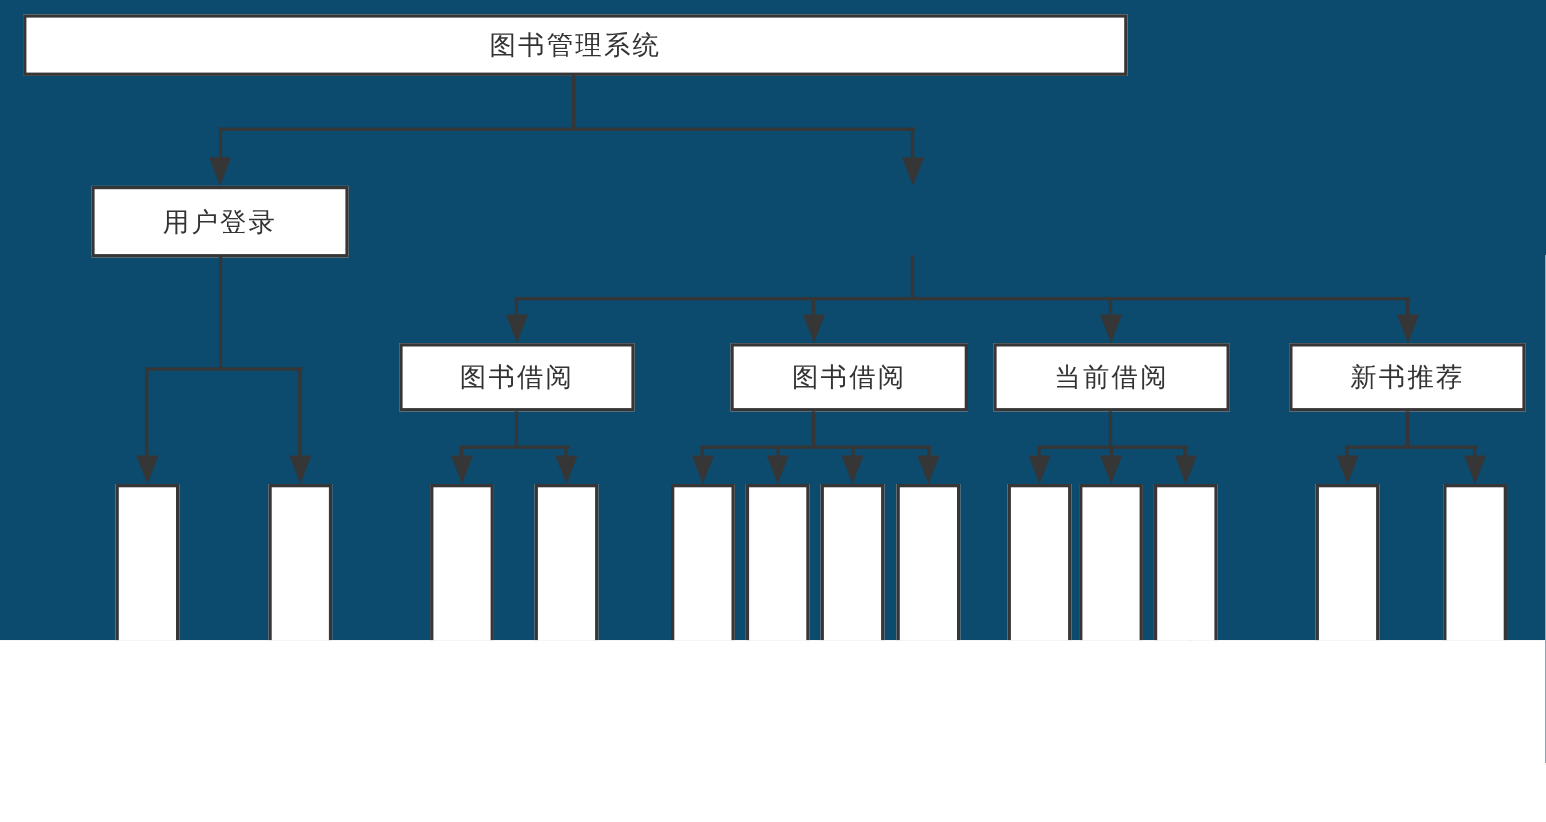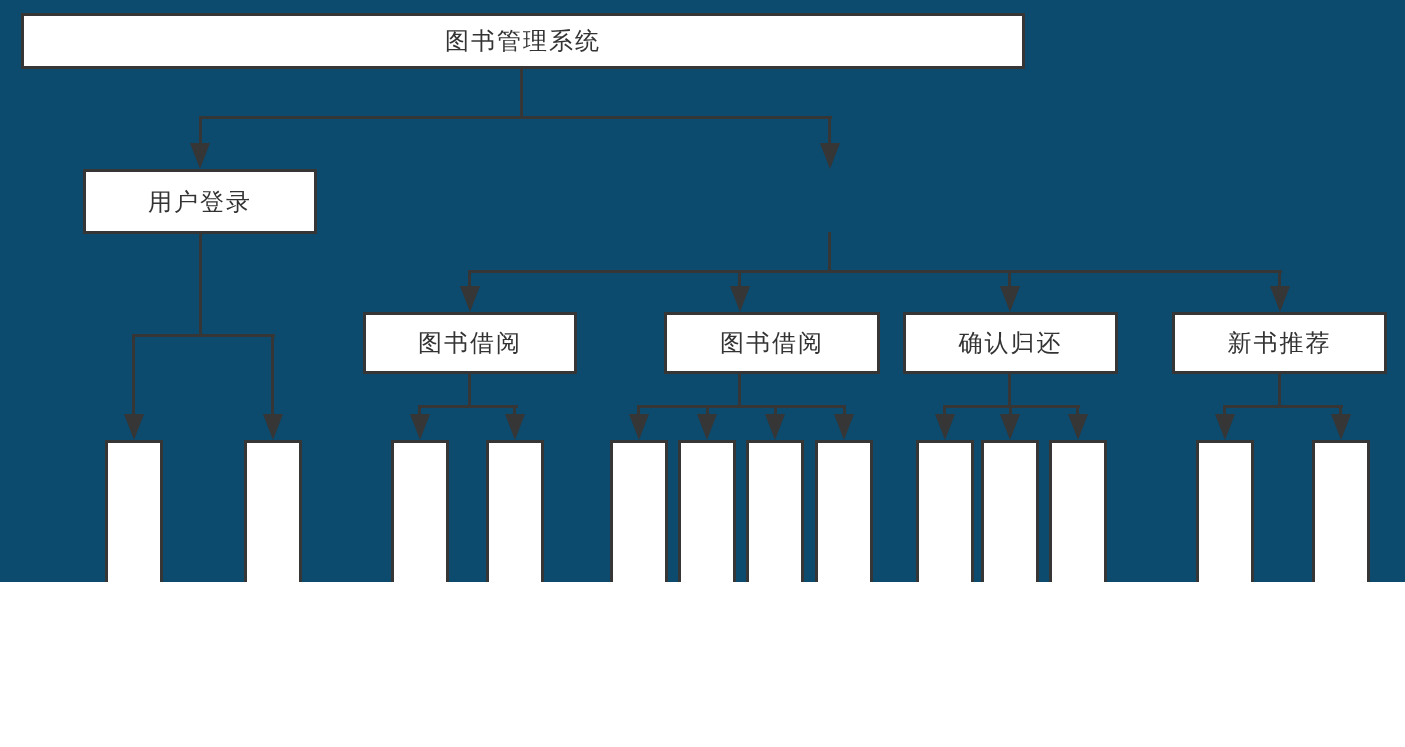--- a/index.html
+++ b/index.html
@@ -43,21 +43,21 @@
   </div>
 
 
   <div class="box hbox" style="left:363px;top:312px;width:214px;height:62px;">
     <span>图书借阅</span>
   </div>
   <div class="box hbox" style="left:664px;top:312px;width:216px;height:62px;">
     <span>图书借阅</span>
   </div>
   <div class="box hbox" style="left:903px;top:312px;width:215px;height:62px;">
-    <span>确认归还</span>
+    <span>当前借阅</span>
   </div>
   <div class="box hbox" style="left:1172px;top:312px;width:215px;height:62px;">
     <span>新书推荐</span>
   </div>
 
   <div class="box vbox" style="left:105px;">
     <span>用户登录</span>
   </div>
   <div class="box vbox" style="left:244px;">
     <span>注销登录</span>

